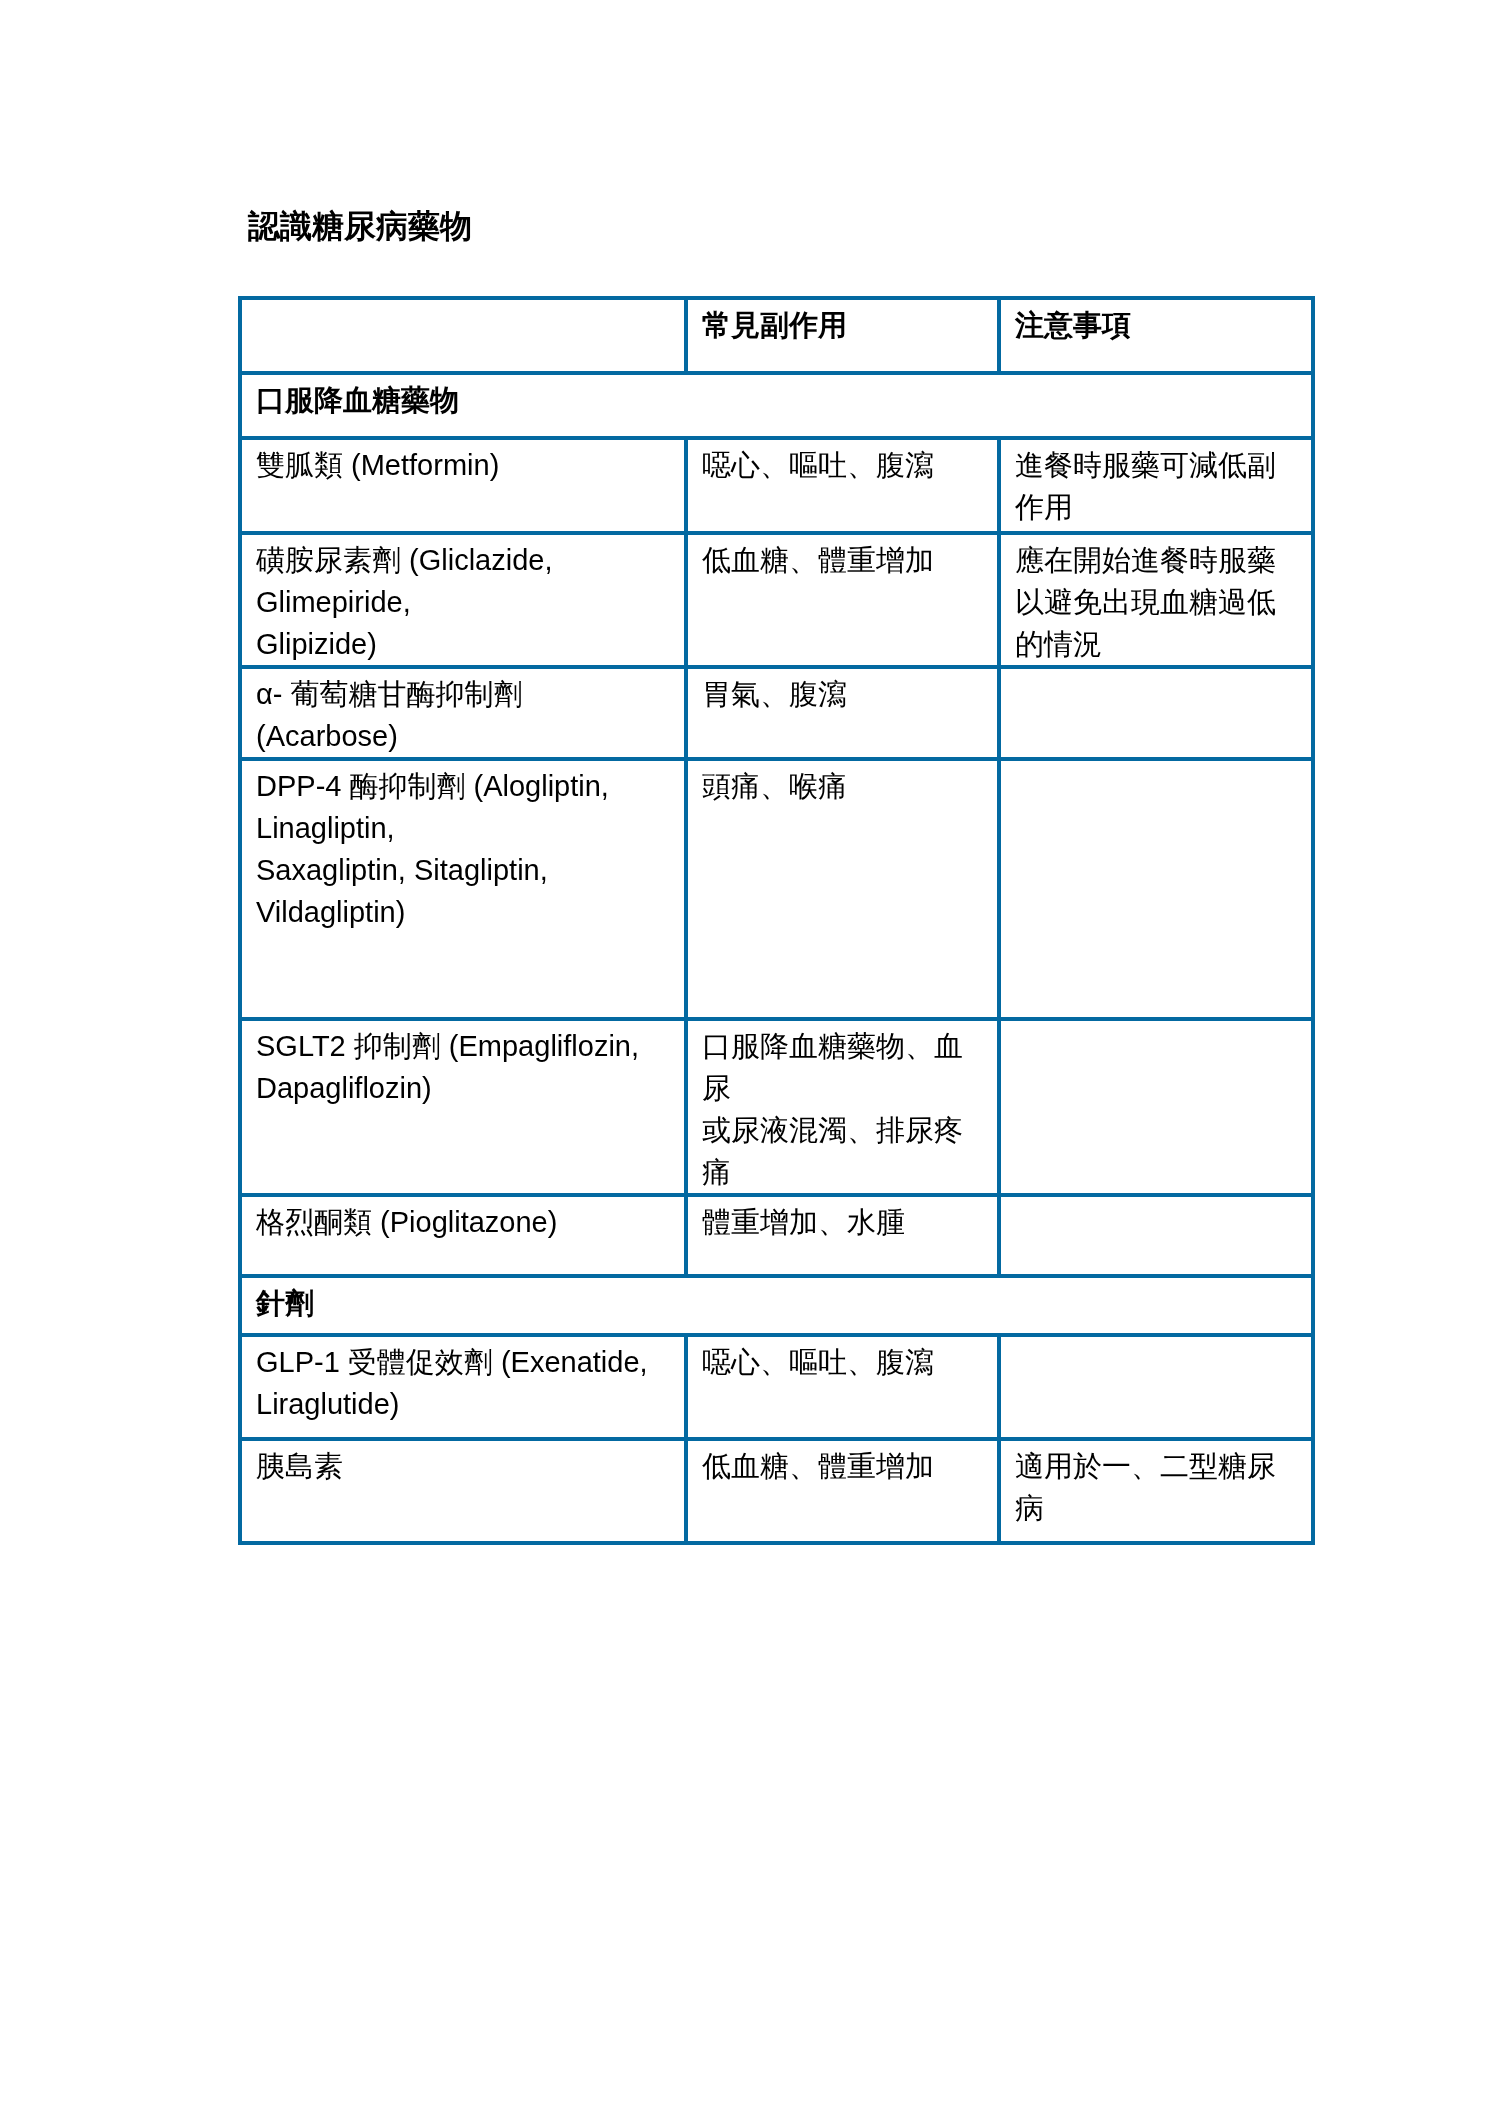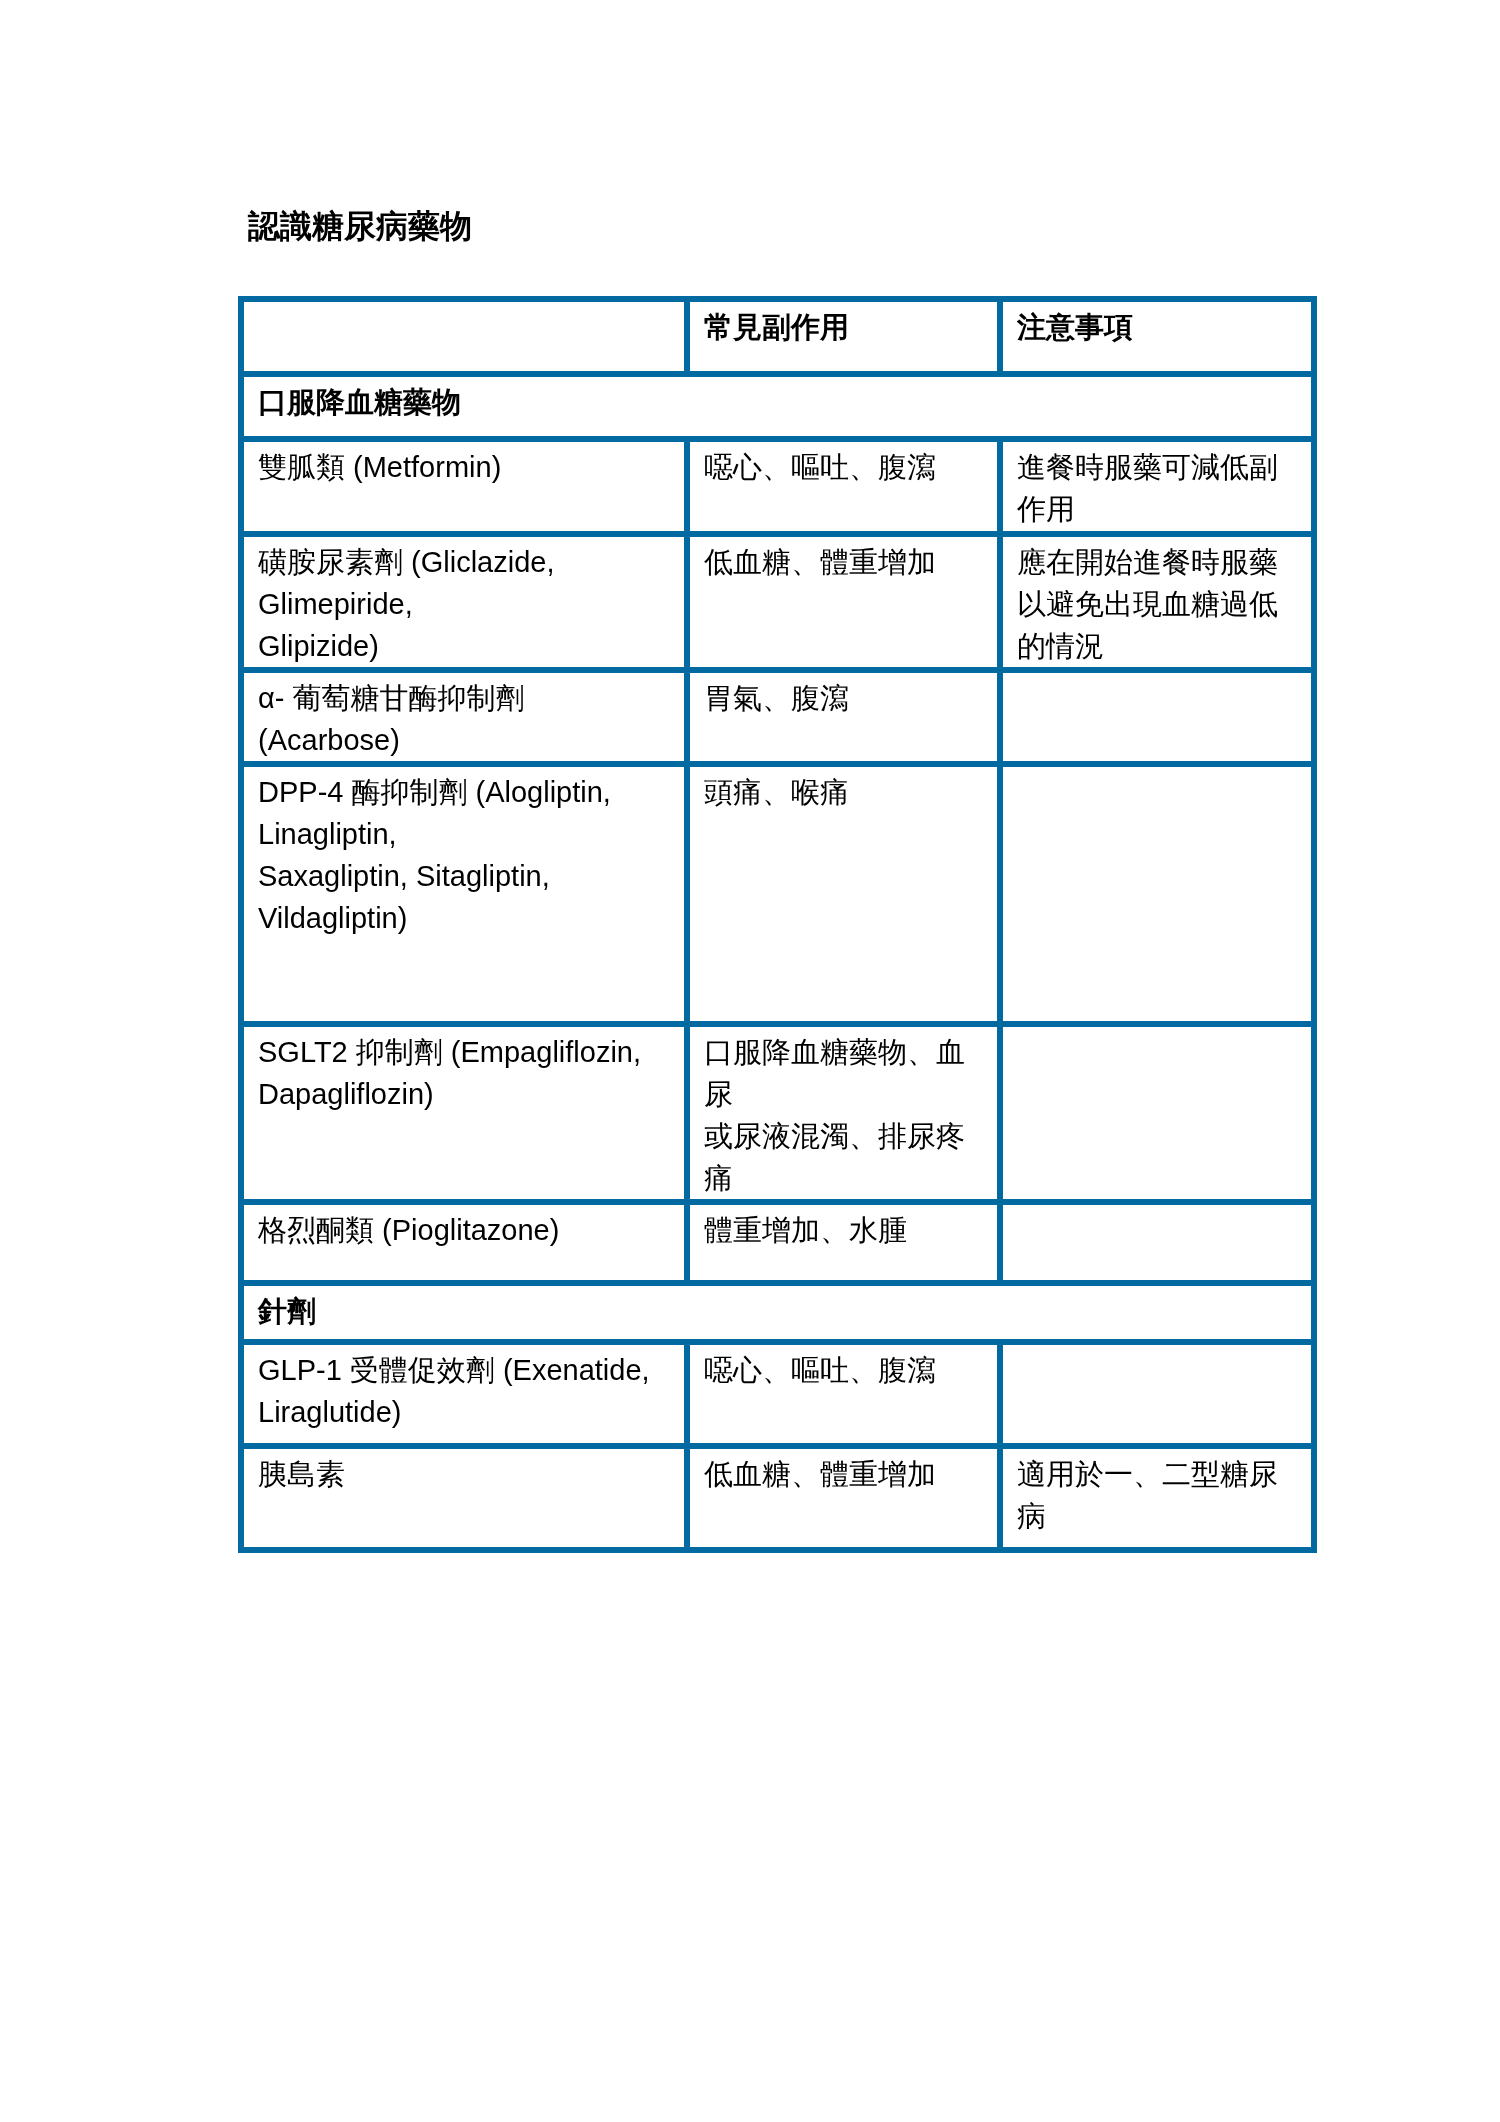--- a/index.html
+++ b/index.html
@@ -22,21 +22,21 @@
   }
   table.med-table {
     position: absolute;
     left: 214px;
     top: 272px;
     width: 1073px;
     border-collapse: collapse;
     table-layout: fixed;
   }
   table.med-table td {
-    border: 6px solid #0369a1;
+    border: 4px solid #0369a1;
     vertical-align: top;
     padding: 4px 14px 0 14px;
     font-size: 29px;
     line-height: 42px;
     white-space: pre-line;
     overflow: hidden;
   }
   tr.header-row td, tr.section-row td { font-weight: bold; }
 </style>
 </head>

